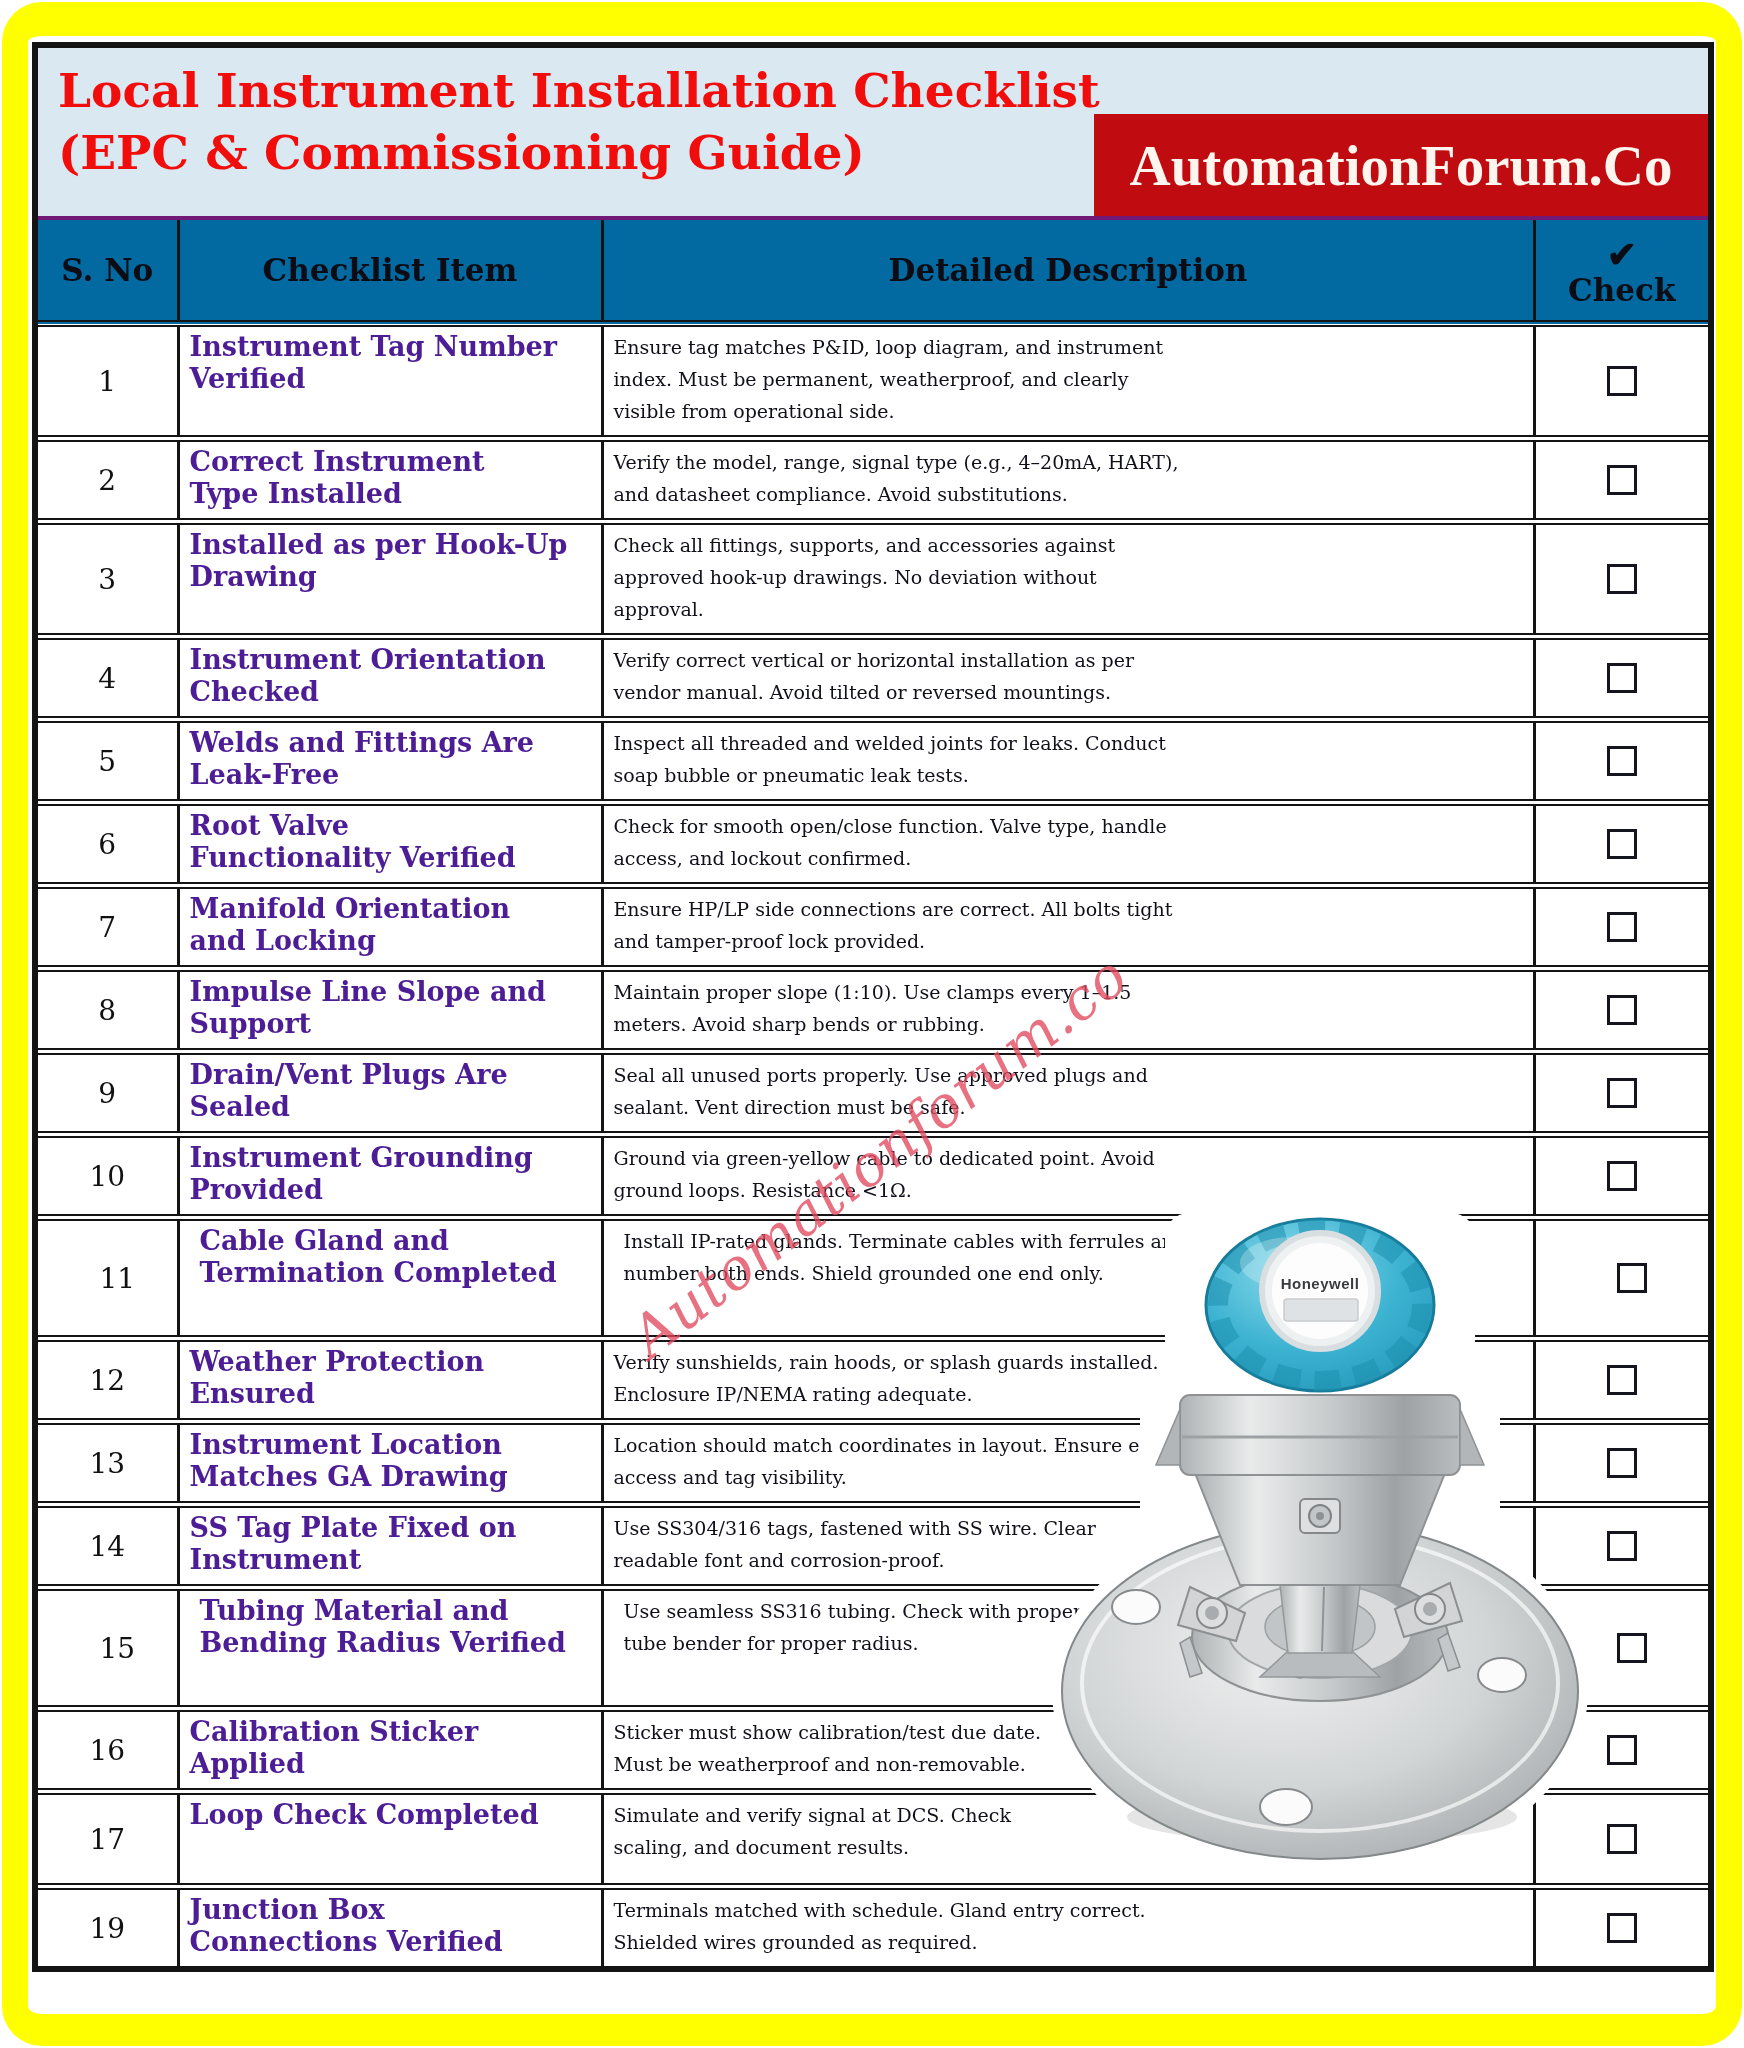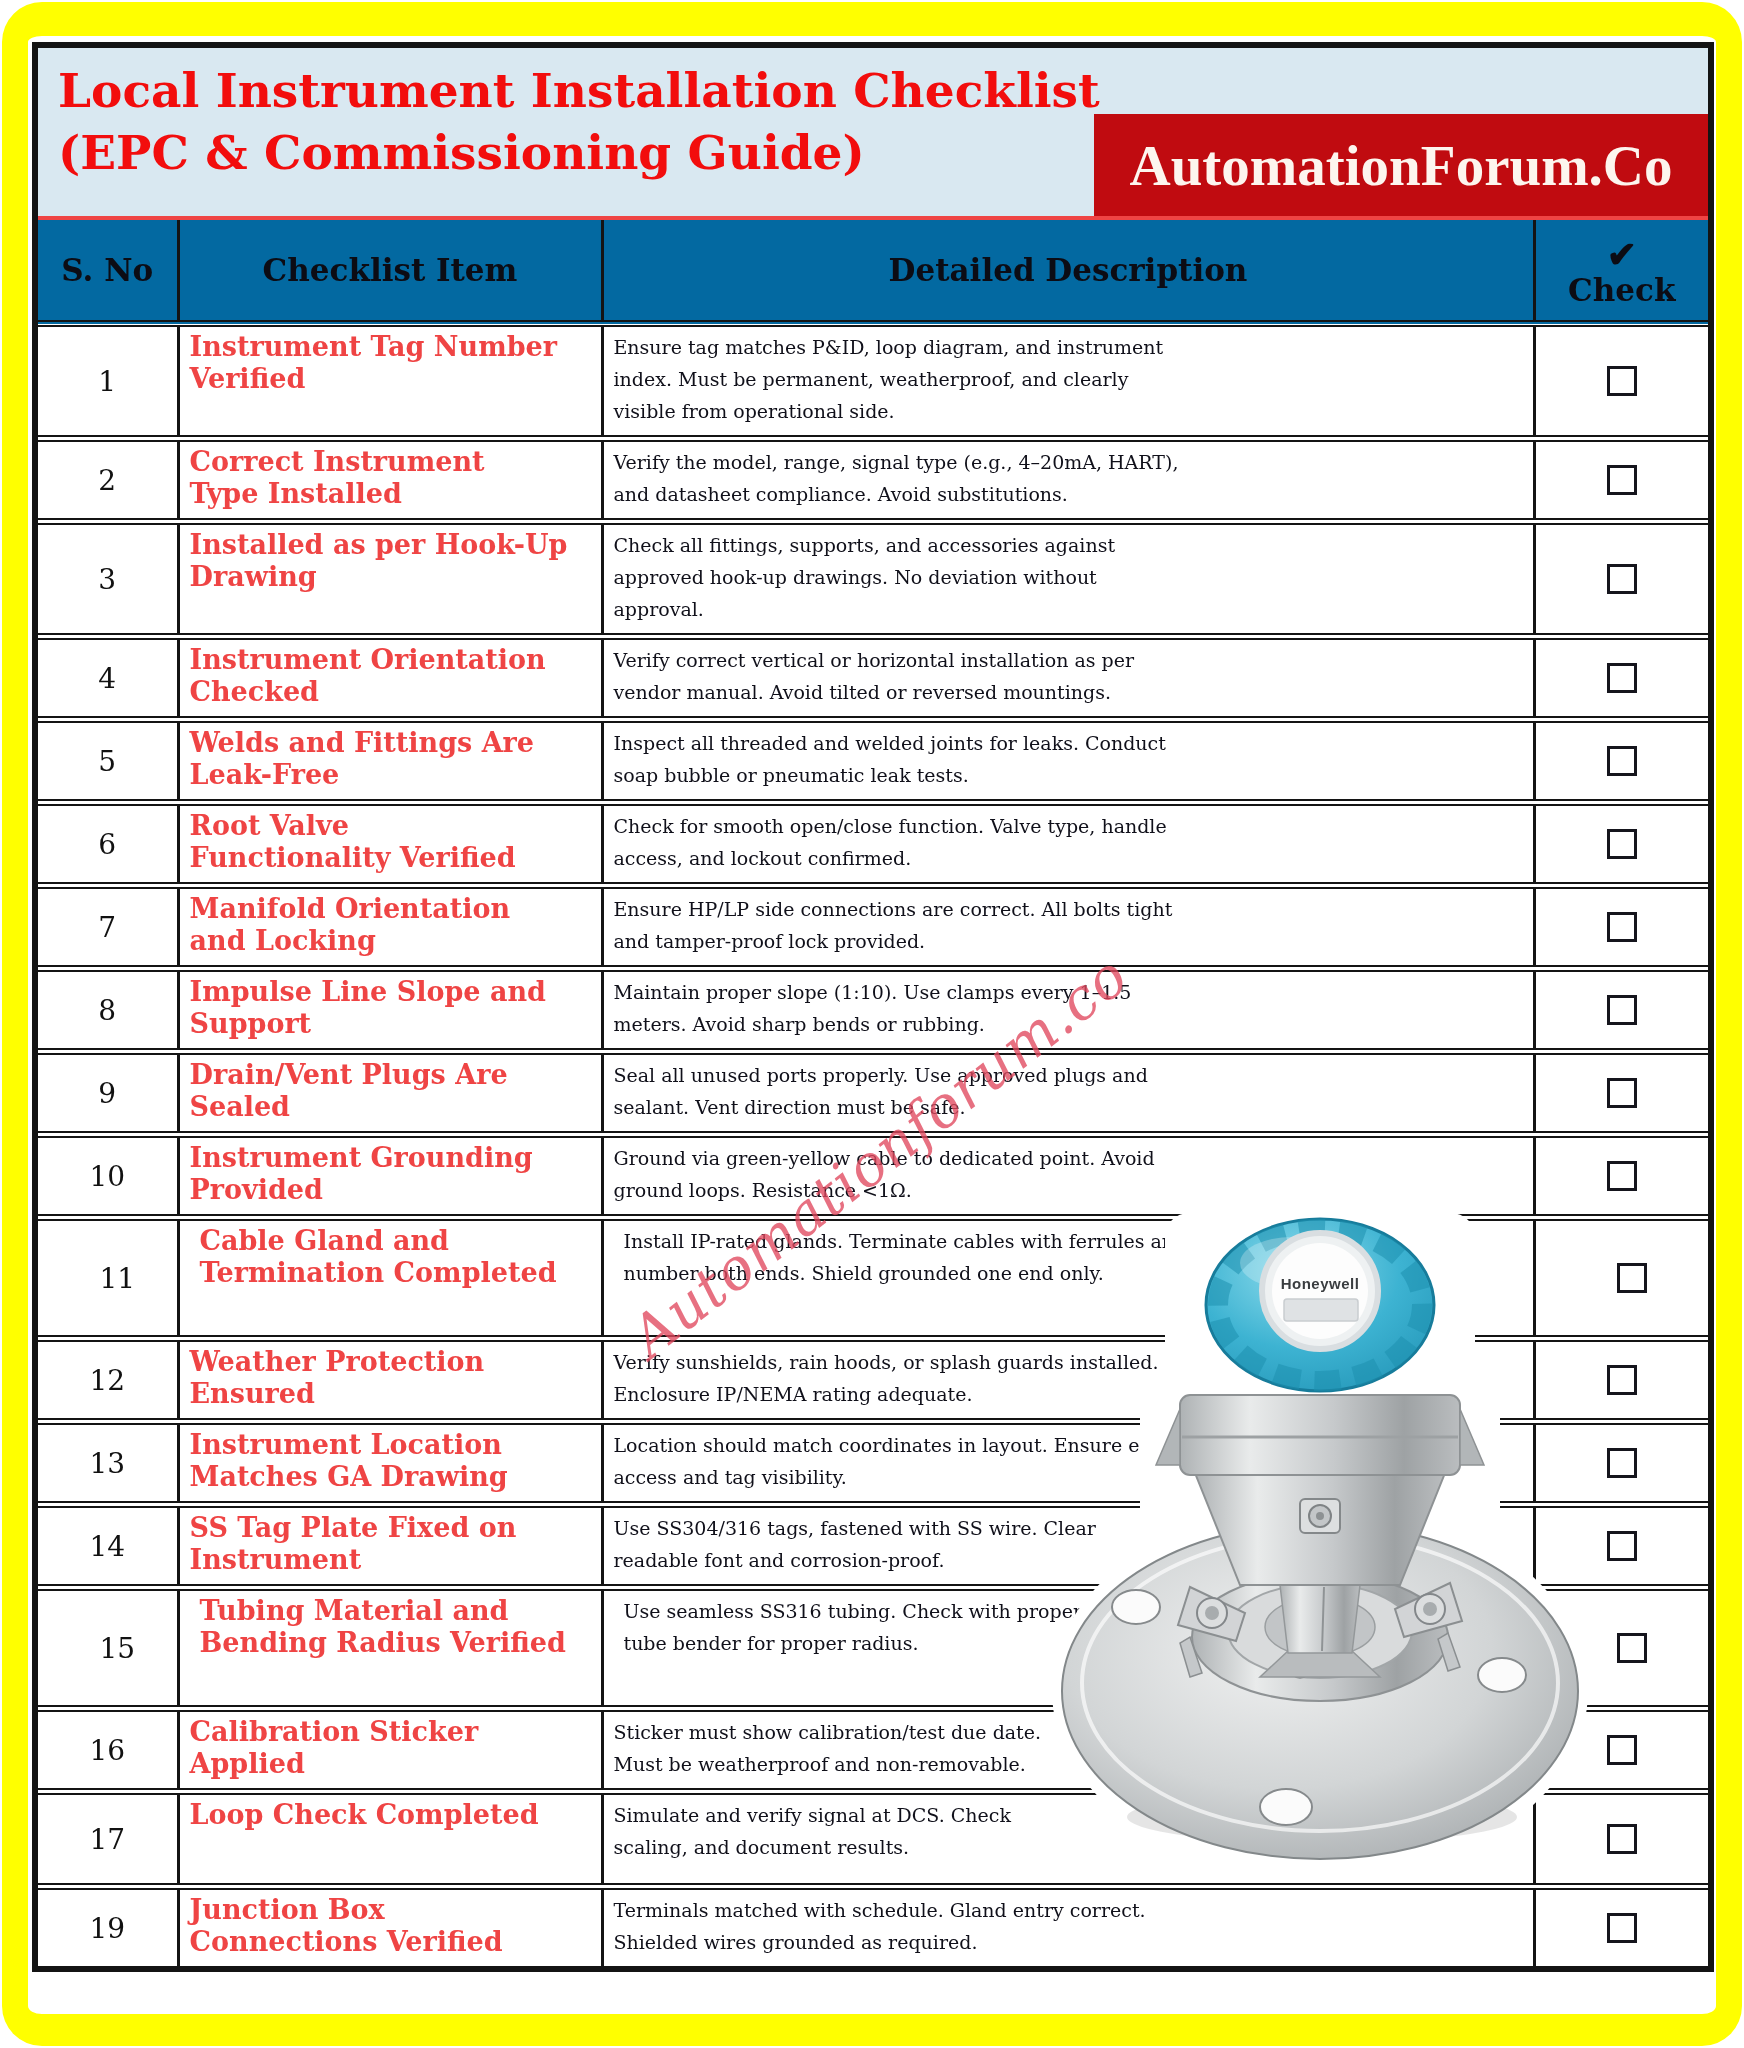--- a/index.html
+++ b/index.html
@@ -3,39 +3,39 @@
 <meta charset="utf-8">
 <style>
   html,body{margin:0;padding:0;background:#ffffff;}
   .page{position:relative;width:1744px;height:2048px;background:#ffffff;overflow:hidden;
         font-family:"DejaVu Serif", serif;}
   
   .frame{position:absolute;inset:2px;border:26px solid #ffff00;border-top-width:34px;border-bottom-width:32px;
          border-radius:40px;pointer-events:none;z-index:6;}
   
   .doc{position:absolute;left:32px;top:42px;width:1670px;border:6px solid #141414;background:#ffffff;z-index:1;}
-  .titlebar{position:relative;height:168px;background:#d9e8f1;border-bottom:4px solid #ef4444;}
+  .titlebar{position:relative;height:168px;background:#d9e8f1;border-bottom:4px solid #701a75;}
   .title-lines{padding:12px 0 0 20px;}
   .title-line{font-size:47px;font-weight:bold;color:#f20d0d;line-height:62px;letter-spacing:0px;white-space:nowrap;}
   .brand{position:absolute;right:0;bottom:0;height:102px;min-width:570px;background:#c00b10;color:#fdf5ee;
          display:flex;align-items:center;justify-content:center;font-family:"Liberation Serif", serif;
          font-weight:bold;font-size:57px;padding:0 22px;letter-spacing:0px;white-space:nowrap;}
   table{width:100%;border-collapse:collapse;table-layout:fixed;}
   col.c1{width:140px;} col.c2{width:424px;} col.c3{width:932px;} col.c4{width:174px;}
   thead th{background:#0369a1;height:100px;border-bottom:6px solid #404040;vertical-align:middle;
            font-size:31px;color:#0c0c14;font-weight:bold;padding:0;}
   th + th, td + td{border-left:3px solid #141414;}
   tbody td{border-top:7px double #141414;background:#ffffff;padding:0;vertical-align:top;}
   tbody tr td{height:72px;}
   tbody tr:nth-child(1) td, tbody tr:nth-child(3) td{height:104px;}
   tbody tr:nth-child(11) td, tbody tr:nth-child(15) td{height:110px;padding-left:20px;}
   tbody tr:nth-child(17) td{height:84px;}
   td.c-no{vertical-align:middle;text-align:center;font-size:28px;color:#111;}
   td.c-item{font-weight:bold;padding:4px 8px 0 10px;}
-  td.c-item div{font-size:27px;line-height:32px;color:#ef4444;white-space:nowrap;}
+  td.c-item div{font-size:27px;line-height:32px;color:#4c1d95;white-space:nowrap;}
   td.c-desc{padding:4px 6px 0 10px;}
   td.c-desc div{font-size:19px;line-height:32px;color:#10101a;white-space:nowrap;}
   td.c-check{vertical-align:middle;}
   .cbx{display:block;margin:0 auto;width:24px;height:24px;border:3px solid #15151d;background:#fff;cursor:pointer;}
   .check-head{display:flex;flex-direction:column;align-items:center;line-height:1.05;}
   .check-head .tick{font-size:36px;line-height:40px;}
   
   .watermark{position:absolute;left:0;top:0;z-index:3;transform:translate(618px,1318px) rotate(-38deg);
              transform-origin:0 0;font-family:"DejaVu Serif", serif;font-style:italic;
              font-size:57px;color:rgba(224,72,94,0.78);letter-spacing:1px;pointer-events:none;white-space:nowrap;}

